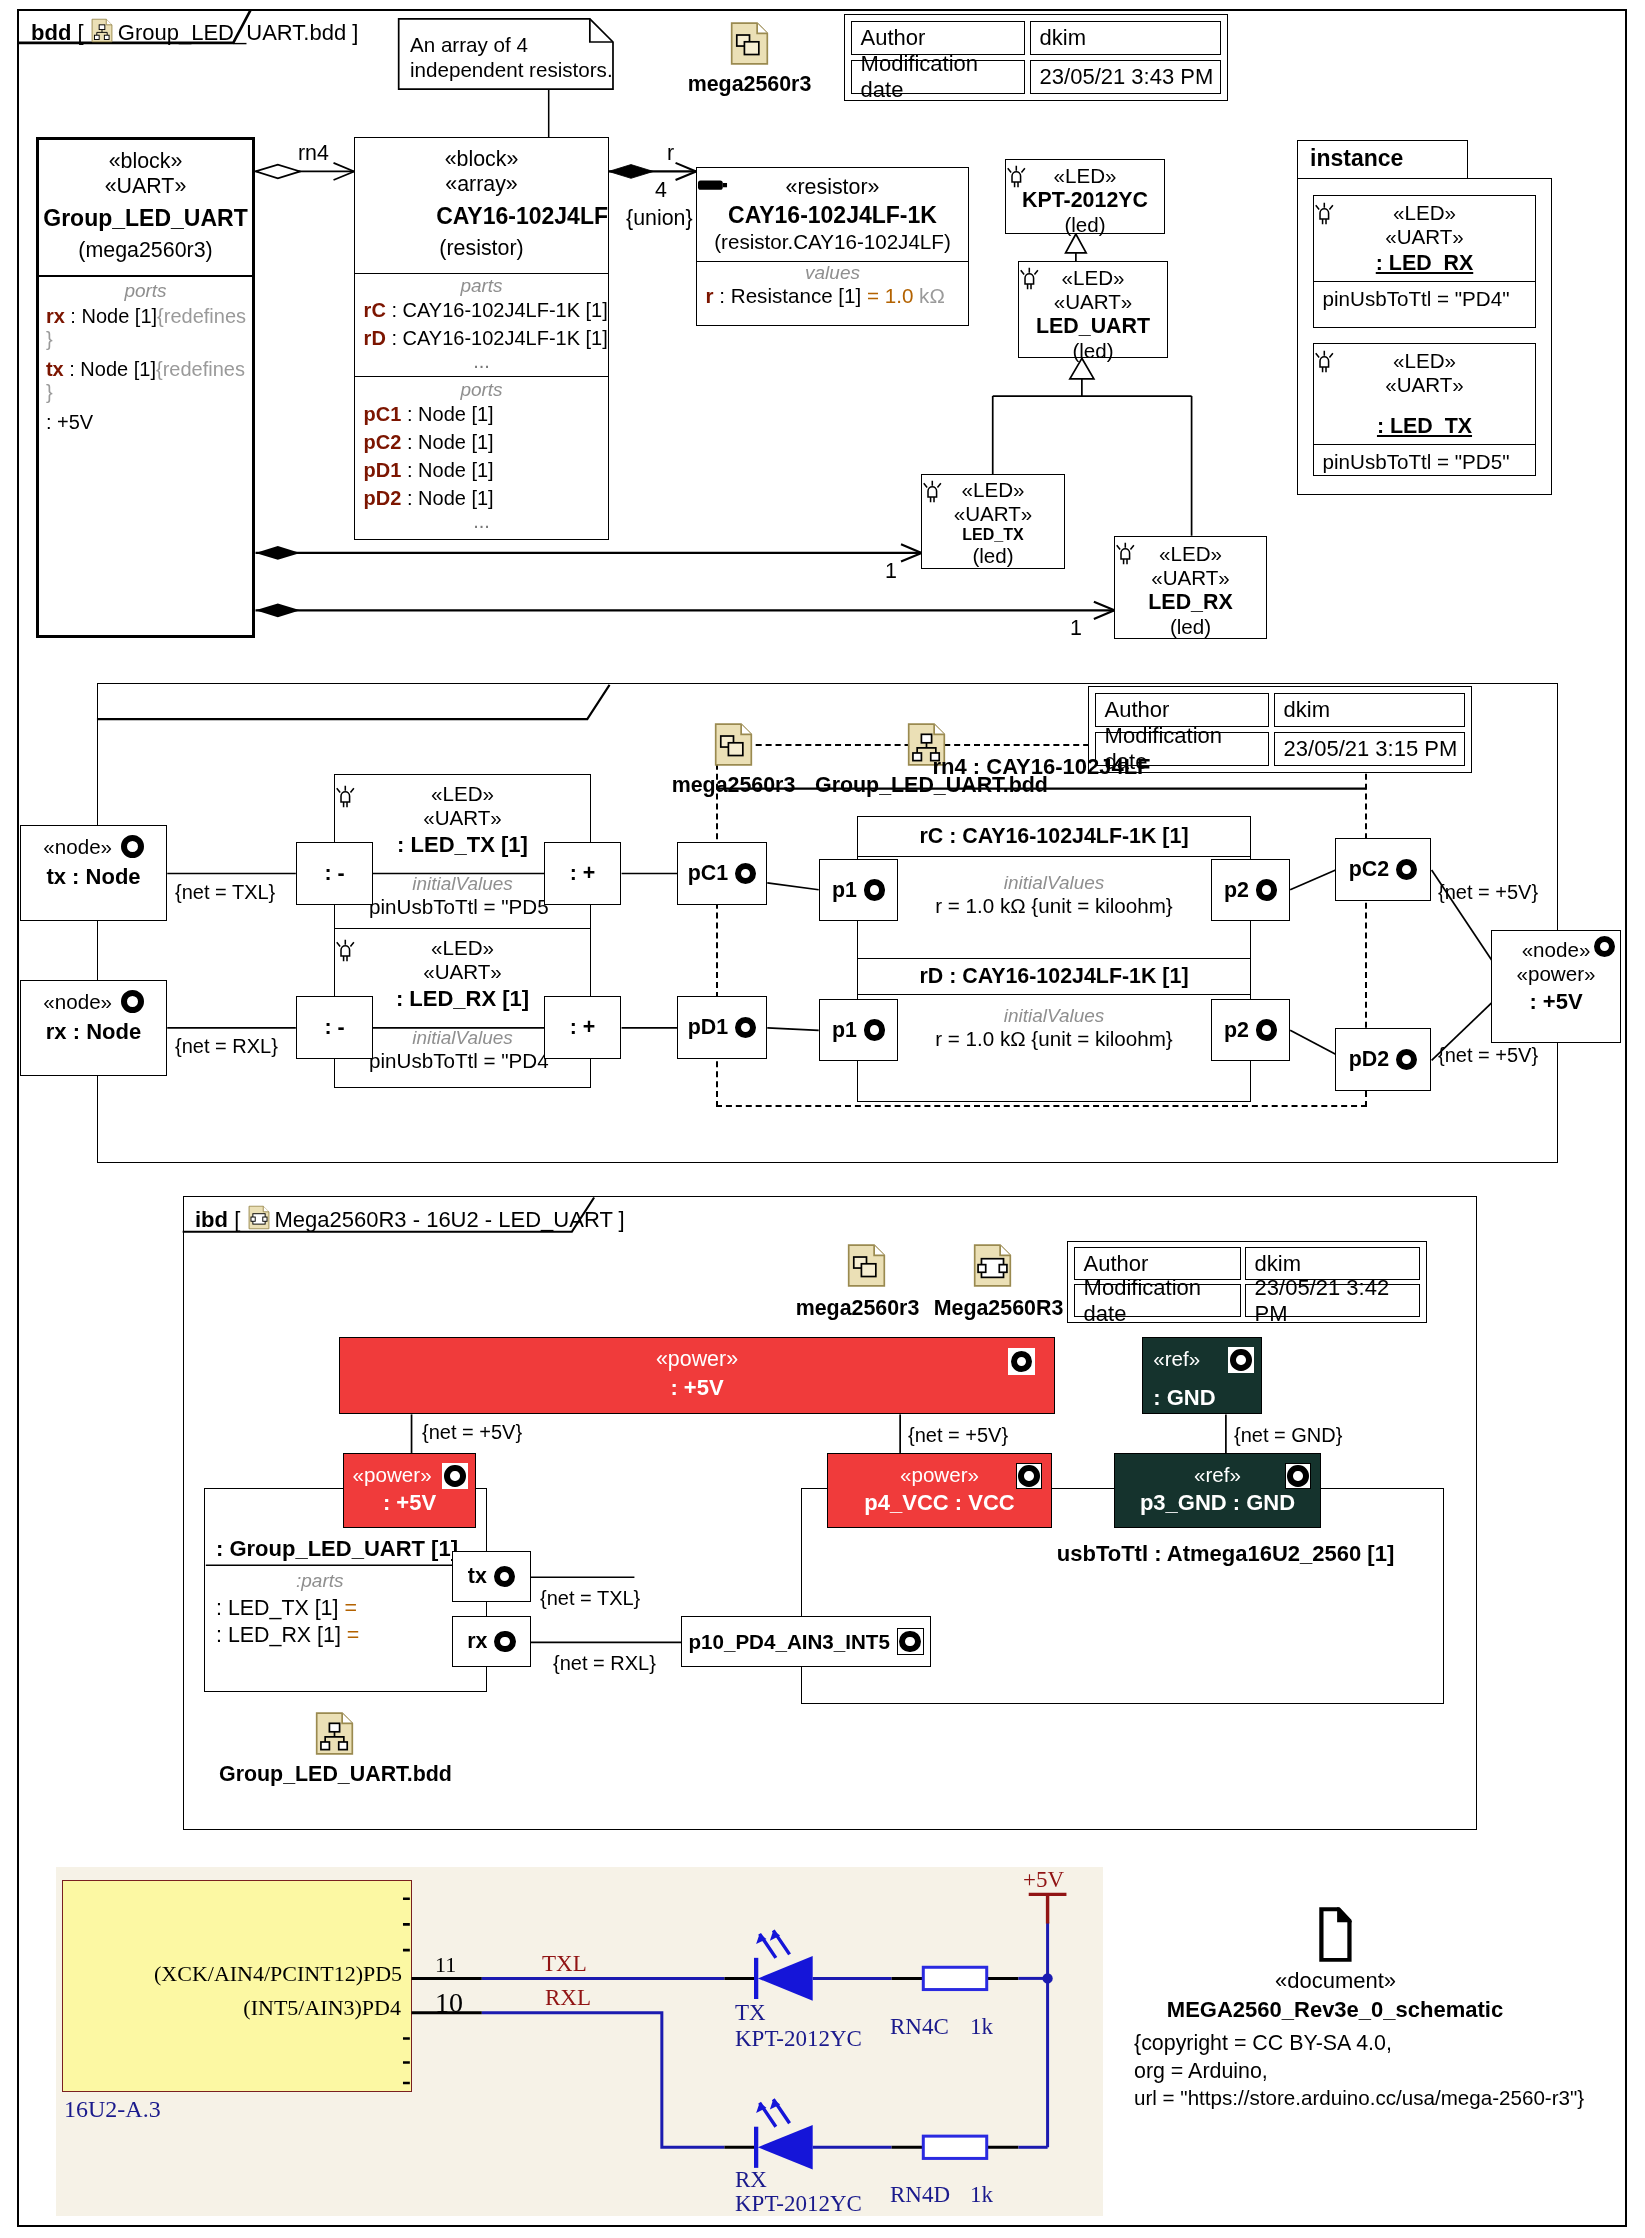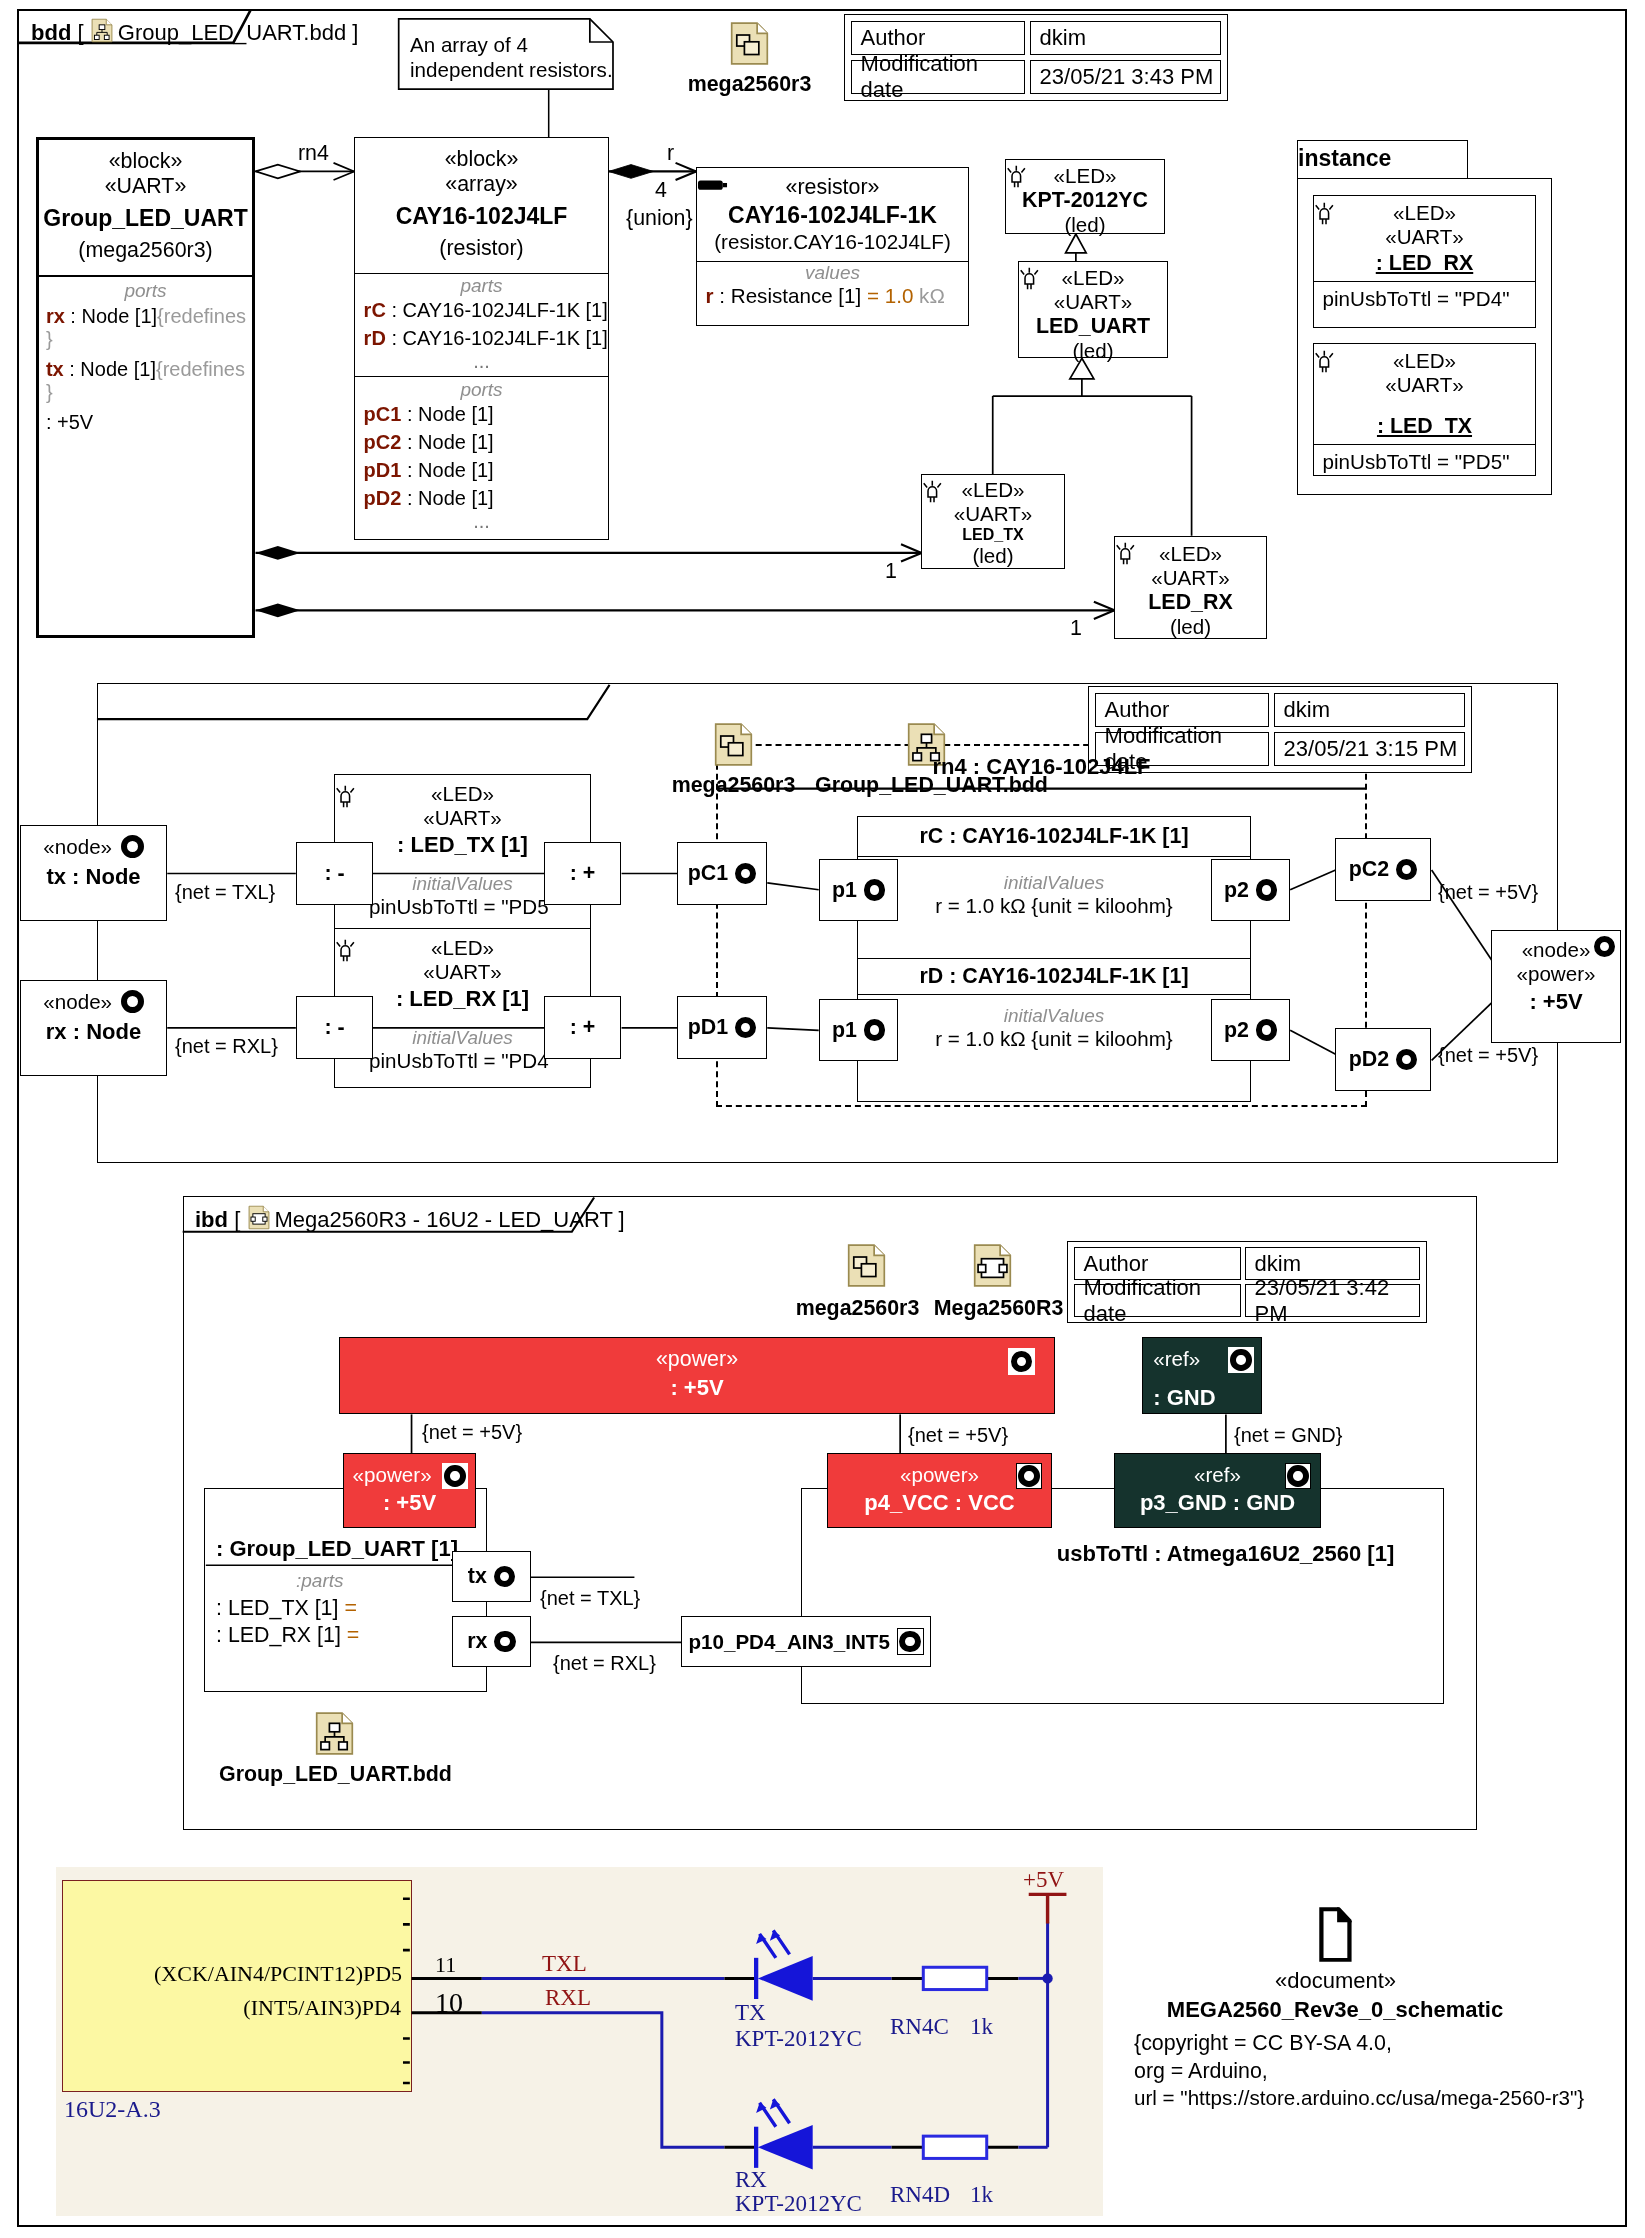--- a/index.html
+++ b/index.html
@@ -222,21 +222,21 @@
   <div class="row" style="padding-left:6.9px;margin-top:3.4px;"><span class="maroon">rx</span><span> : Node [1]</span><span class="gray">{redefines }</span></div>
   <div class="row" style="padding-left:6.9px;margin-top:6.9px;"><span class="maroon">tx</span><span> : Node [1]</span><span class="gray">{redefines }</span></div>
   <div class="row" style="padding-left:6.9px;margin-top:6.9px;"> : +5V</div>
 </div>
 
 <div class="t row b" style="left:298px;top:141px;font-size:21.4px;font-weight:normal;">rn4</div>
 
 <div class="box" style="left:354px;top:137px;width:255px;height:403px;">
   <div class="cen stereo" style="margin-top:8.6px;">«block»</div>
   <div class="cen stereo">«array»</div>
-  <div class="cen bname" style="margin-top:6.9px;">CAY16-102J4LF</div>
+  <div class="cen bname" style="margin-top:6.9px;text-align:right;">CAY16-102J4LF</div>
   <div class="cen stereo" style="margin-top:5.1px;">(resistor)</div>
   <div style="border-top:1.7px solid #000;margin-top:12px;"></div>
   <div class="cen it" style="font-size:19px;margin-top:1.7px;">parts</div>
   <div class="row" style="padding-left:8.6px;margin-top:1.7px;"><span class="maroon">rC</span><span> : CAY16-102J4LF-1K [1]</span></div>
   <div class="row" style="padding-left:8.6px;margin-top:5.1px;"><span class="maroon">rD</span><span> : CAY16-102J4LF-1K [1]</span></div>
   <div class="cen dots row">...</div>
   <div style="border-top:1.7px solid #000;margin-top:3.4px;"></div>
   <div class="cen it" style="font-size:19px;margin-top:1.7px;">ports</div>
   <div class="row" style="padding-left:8.6px;margin-top:1.7px;"><span class="maroon">pC1</span><span> : Node [1]</span></div>
   <div class="row" style="padding-left:8.6px;margin-top:5.1px;"><span class="maroon">pC2</span><span> : Node [1]</span></div>
@@ -297,21 +297,21 @@
   <div class="cen" style="margin-top:5.1px;font-size:20.6px;">«LED»</div>
   <div class="cen" style="font-size:20.6px;">«UART»</div>
   <div class="cen b" style="font-size:21.4px;">LED_RX</div>
   <div class="cen" style="font-size:20.6px;">(led)</div>
 </div>
 
 <div class="t row" style="left:885px;top:559px;font-size:21.4px;">1</div>
 <div class="t row" style="left:1070px;top:616px;font-size:21.4px;">1</div>
 
 <div class="box" style="left:1297px;top:140px;width:171px;height:39px;">
-  <span class="b" style="font-size:23px;line-height:35px;">instance</span>
+  <span class="b" style="font-size:23px;margin-left:12px;line-height:35px;">instance</span>
 </div>
 <div class="box" style="left:1297px;top:178px;width:255px;height:317px;"></div>
 <div class="box" style="left:1313px;top:195px;width:223px;height:133px;">
   <svg class="abs" style="position:absolute;right:8.6px;top:5.1px;" width="20.6" height="24" viewBox="0 0 24 28">
         <use href="#i-led"></use>
       </svg>
   <div class="cen" style="margin-top:5.1px;font-size:20.6px;">«LED»</div>
   <div class="cen" style="font-size:20.6px;">«UART»</div>
   <div class="cen b u" style="font-size:21.4px;margin-top:1.7px;">: LED_RX</div>
   <div style="border-top:1.7px solid #000;margin-top:5.1px;"></div>

